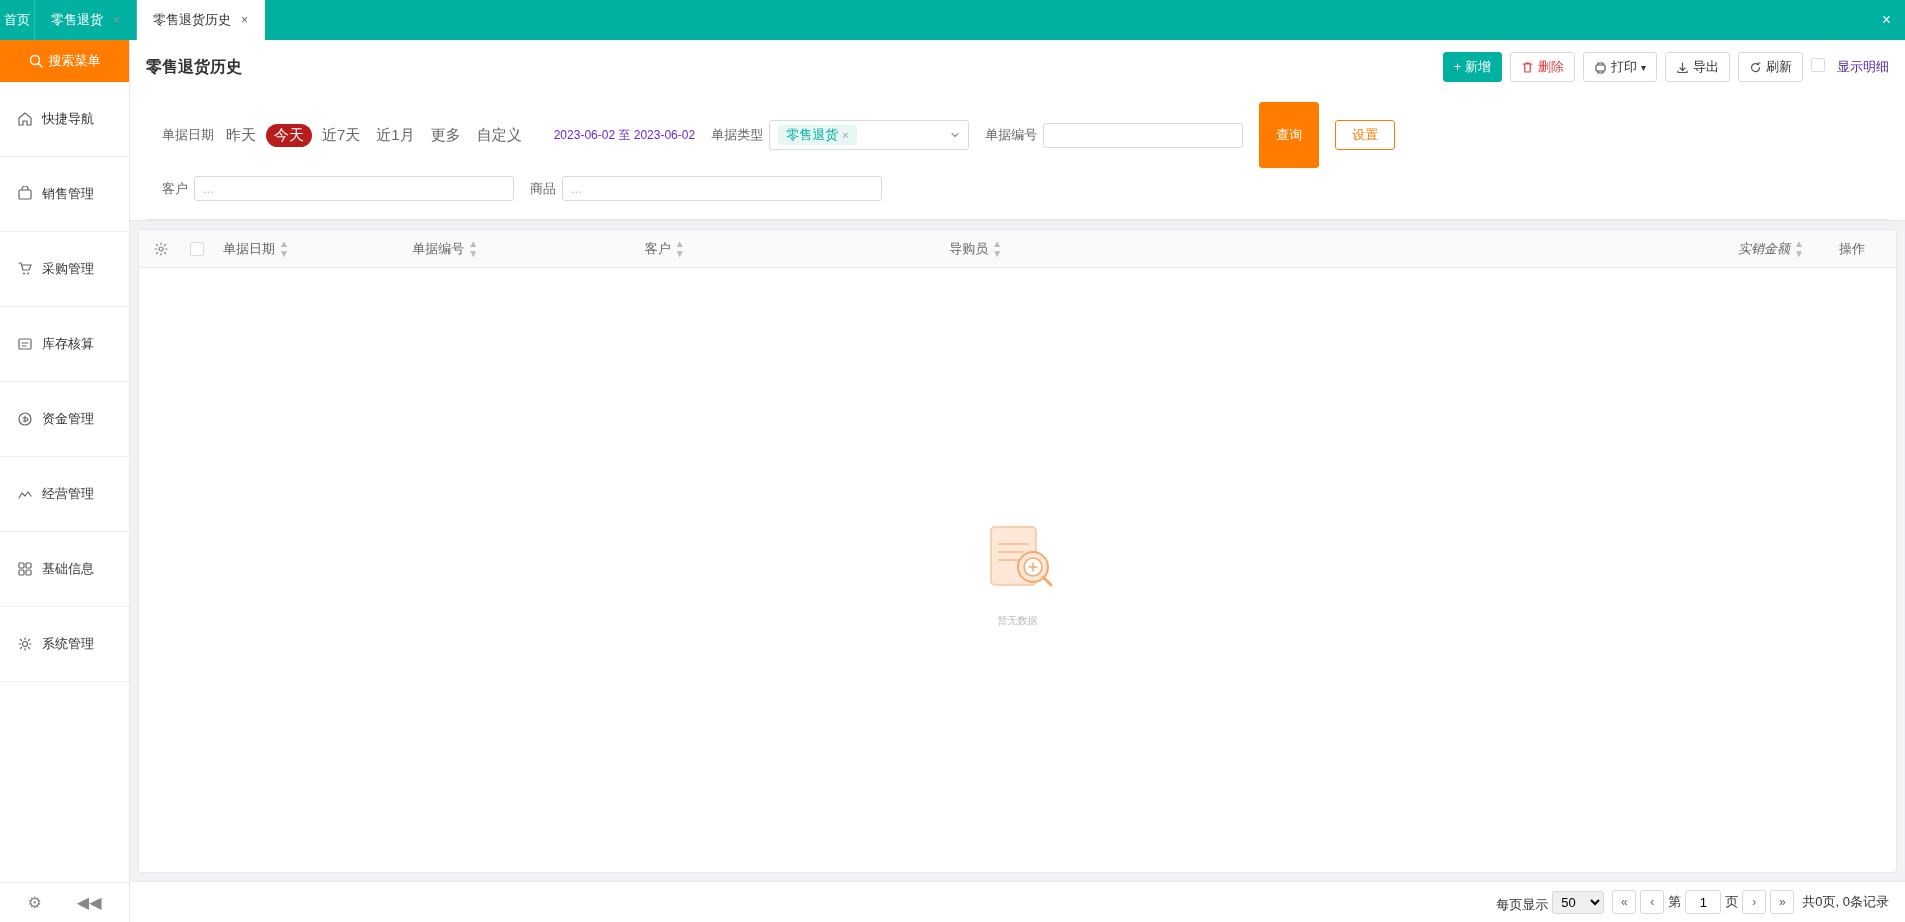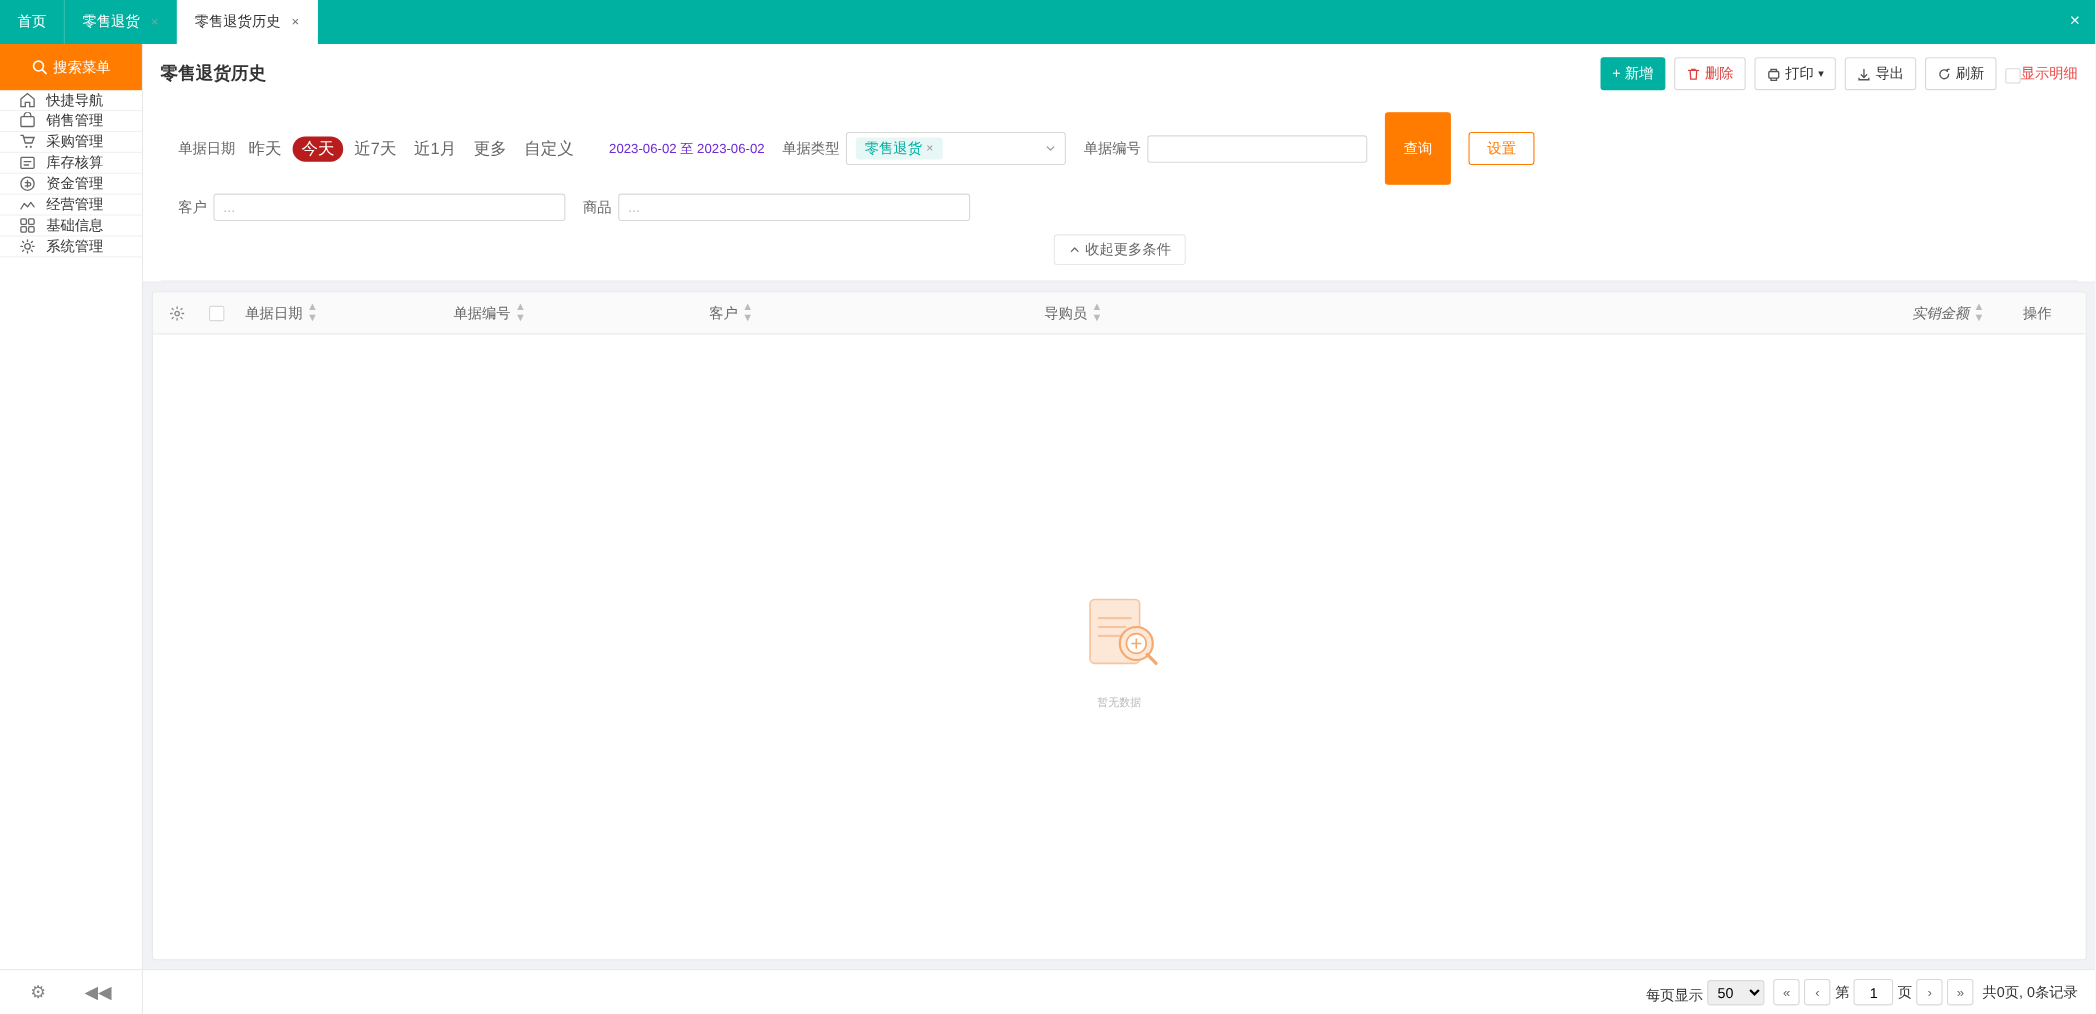--- a/index.html
+++ b/index.html
@@ -5,49 +5,49 @@
     * { box-sizing: border-box; margin: 0; padding: 0; }
     body { font-family: "Microsoft YaHei", Arial, sans-serif; font-size: 13px; background: #f5f5f5; display: flex; flex-direction: column; height: 922px; overflow: hidden; }
 
     
     .top-bar { height: 40px; background: #00b0a0; display: flex; align-items: stretch; flex-shrink: 0; }
     .top-bar-tabs { display: flex; align-items: stretch; flex: 1; }
     .tab { display: flex; align-items: center; padding: 0 16px; color: #fff; cursor: pointer; font-size: 13px; gap: 6px; border-right: 1px solid rgba(255,255,255,0.2); }
     .tab.active { background: #fff; color: #333; }
     .tab .tab-close { font-size: 12px; color: #999; margin-left: 4px; }
     .tab.active .tab-close { color: #666; }
-    .home-tab { padding: 0 16px; display: flex; align-items: center; color: #fff; cursor: pointer; border-right: 1px solid rgba(255,255,255,0.2); }
+    .home-tab { padding: 0 4px; display: flex; align-items: center; color: #fff; cursor: pointer; border-right: 1px solid rgba(255,255,255,0.2); }
     .top-close { margin-left: auto; display: flex; align-items: center; padding: 0 14px; color: #fff; cursor: pointer; font-size: 16px; }
 
     
     .main-layout { display: flex; flex: 1; overflow: hidden; }
 
     
     .sidebar { width: 130px; background: #fff; border-right: 1px solid #e8e8e8; display: flex; flex-direction: column; flex-shrink: 0; }
     .sidebar-search { background: #ff7c00; display: flex; align-items: center; justify-content: center; gap: 6px; padding: 12px 8px; color: #fff; font-size: 13px; cursor: pointer; }
     .sidebar-nav { flex: 1; overflow-y: auto; }
-    .sidebar-item { display: flex; align-items: flex-end; gap: 8px; padding: 0 16px; color: #333; cursor: pointer; font-size: 13px; border-bottom: 1px solid #f0f0f0; }
+    .sidebar-item { display: flex; align-items: flex-end; gap: 8px; padding: 28px 16px; color: #333; cursor: pointer; font-size: 13px; border-bottom: 1px solid #f0f0f0; }
     .sidebar-item .nav-icon { width: 18px; height: 18px; display: flex; align-items: center; justify-content: center; }
     .sidebar-footer { display: flex; align-items: center; justify-content: space-around; padding: 10px; border-top: 1px solid #e8e8e8; }
     .sidebar-footer-btn { cursor: pointer; color: #888; font-size: 16px; }
 
     
     .content { flex: 1; display: flex; flex-direction: column; overflow: hidden; background: #f0f2f5; }
 
     
     .page-header { background: #fff; padding: 12px 16px 0 16px; border-bottom: 1px solid #e8e8e8; flex-shrink: 0; }
     .page-title-row { display: flex; align-items: center; justify-content: space-between; margin-bottom: 10px; }
     .page-title { font-size: 16px; font-weight: bold; color: #333; }
     .toolbar { display: flex; align-items: center; gap: 8px; }
     .btn { display: flex; align-items: center; gap: 4px; padding: 5px 10px; border: 1px solid #d9d9d9; background: #fff; border-radius: 3px; cursor: pointer; font-size: 13px; color: #333; }
     .btn-query { background: #ff7c00; color: #fff; border-color: #ff7c00; padding: 23px 16px; }
     .btn-setting { background: #fff; color: #ff7c00; border-color: #ff7c00; padding: 5px 16px; }
     .btn-primary { background: #00b0a0; color: #fff; border-color: #00b0a0; }
     .btn-danger { color: #e04040; }
-    .checkbox-show-detail { display: flex; align-items: flex-end; gap: 0; cursor: pointer; font-size: 13px; color: #ef4444; }
+    .checkbox-show-detail { display: flex; align-items: flex-start; gap: 12px; cursor: pointer; font-size: 13px; color: #4c1d95; }
 
     
     .filter-bar { padding: 10px 16px; background: #fff; border-bottom: 1px solid #e8e8e8; flex-shrink: 0; }
     .filter-row { display: flex; align-items: center; gap: 16px; margin-bottom: 8px; flex-wrap: wrap; }
     .filter-item { display: flex; align-items: center; gap: 6px; }
     .filter-label { color: #666; font-size: 13px; white-space: nowrap; }
     .date-shortcuts { display: flex; align-items: center; gap: 4px; }
     .date-shortcut { padding: 2px 6px; border-radius: 3px; cursor: pointer; font-size: 15px; color: #666; }
     .date-shortcut.active { background: #b91c1c; color: #fff; border-radius: 12px; padding: 2px 8px; }
     .date-range { color: #6d28d9; font-size: 12px; margin-left: 20px; }
@@ -308,28 +308,20 @@
           </div>
 
           <div class="filter-item">
             <span class="filter-label">商品</span>
             <div class="filter-select" style="min-width:320px;">
               <span style="color:#bbb;">...</span>
             </div>
           </div>
         </div>
 
-        <div class="collapse-row">
-          <div class="collapse-btn">
-            <svg width="12" height="12" viewBox="0 0 12 12">
-              <path d="M3 7.5L6 4.5L9 7.5" stroke="#666" stroke-width="1.2" fill="none" stroke-linecap="round" stroke-linejoin="round"></path>
-            </svg>
-            <span>收起更多条件</span>
-          </div>
-        </div>
       </div>
     </div>
 
     <div class="table-container">
       <div class="table-header">
         <div class="th th-settings">
           <svg width="14" height="14" viewBox="0 0 14 14" fill="none">
             <circle cx="7" cy="7" r="2" stroke="#888" stroke-width="1.2"></circle>
             <path d="M7 1v1.5M7 11.5V13M1 7h1.5M11.5 7H13M2.5 2.5l1 1M10.5 10.5l1 1M2.5 11.5l1-1M10.5 3.5l1-1" stroke="#888" stroke-width="1.2" stroke-linecap="round"></path>
           </svg>

